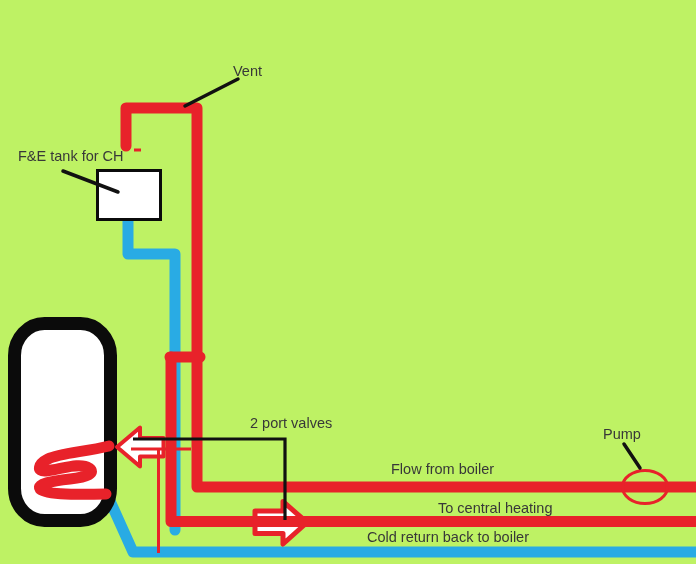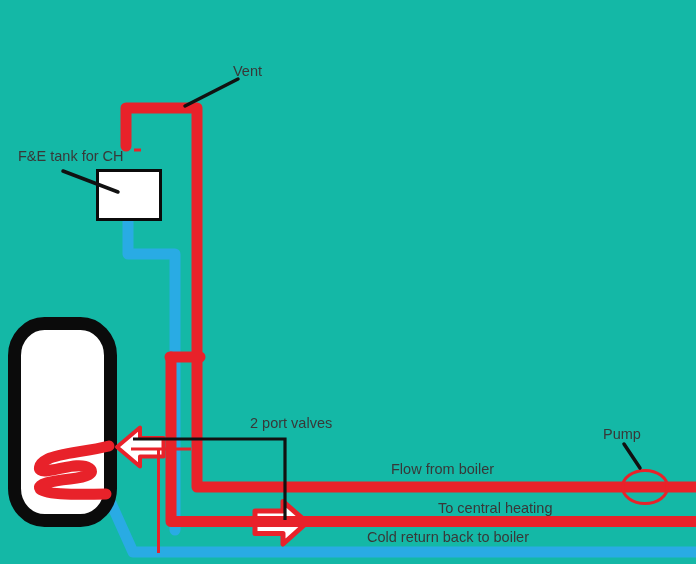--- a/index.html
+++ b/index.html
@@ -5,21 +5,21 @@
   html, body {
     margin: 0;
     padding: 0;
     background: #ffffff;
     font-family: "Liberation Sans", sans-serif;
   }
   .canvas-wrap {
     position: relative;
     width: 696px;
     height: 564px;
-    background: #14b8a6;
+    background: #bef264;
     overflow: hidden;
   }
   svg { display: block; }
 
   
   .pipe-red {
     stroke: #e8222a;
     fill: none;
     stroke-width: 11;
     stroke-linecap: round;

